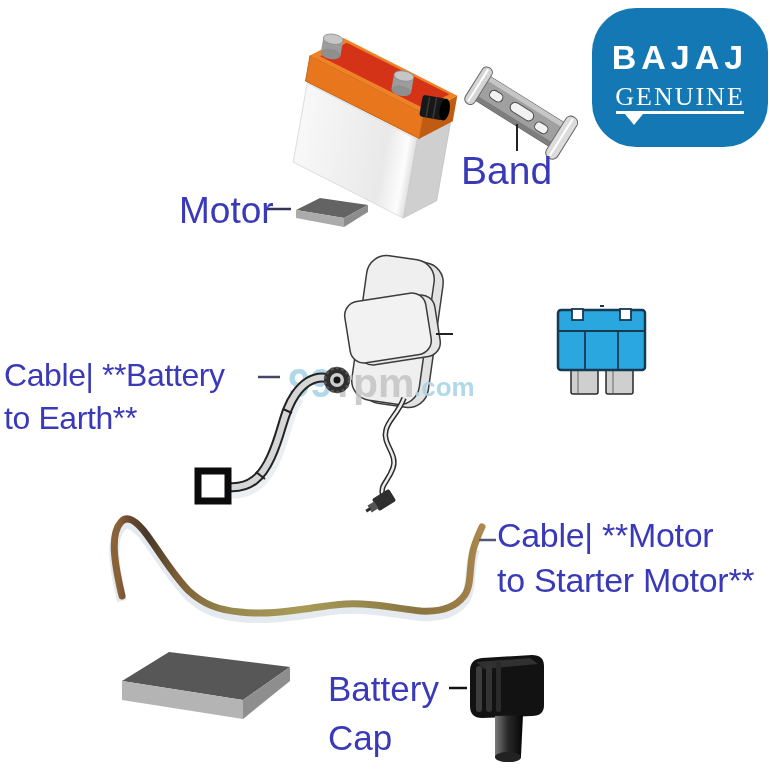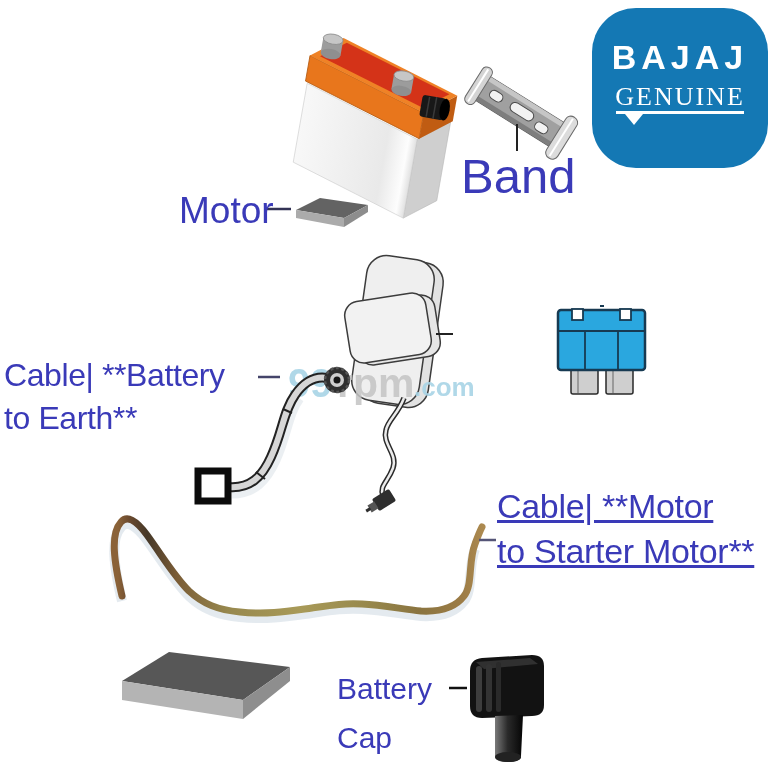--- a/index.html
+++ b/index.html
@@ -2,28 +2,28 @@
 <html><head>
 <meta charset="utf-8">
 <style>
   html,body{margin:0;padding:0;}
   body{width:770px;height:770px;background:#ffffff;overflow:hidden;position:relative;
        font-family:"Liberation Sans",sans-serif;}
   #canvas{position:absolute;inset:0;width:770px;height:770px;}
   #art{position:absolute;left:0;top:0;}
   .lbl{position:absolute;color:#3a3ab8;white-space:nowrap;line-height:1.16;}
   .lbl-foam{left:179px;top:190px;font-size:37px;}
-  .lbl-band{left:461px;top:148px;font-size:49px;}
+  .lbl-band{left:461px;top:148px;font-size:39px;}
   .lbl-fuses{left:456px;top:317px;font-size:37px;}
   .lbl-cable-battery{left:4px;top:354px;font-size:32px;line-height:43px;letter-spacing:-0.4px;}
-  .lbl-cable-motor{left:497px;top:484px;font-size:34px;line-height:45px;letter-spacing:-0.3px;text-decoration:underline;}
-  .lbl-battery-cap{left:337px;top:664px;font-size:30px;line-height:49px;}
+  .lbl-cable-motor{left:497px;top:513px;font-size:34px;line-height:45px;letter-spacing:-0.3px;}
+  .lbl-battery-cap{left:328px;top:664px;font-size:35px;line-height:49px;}
   .lbl span{display:block;}
   
-  .logo{position:absolute;left:592px;top:8px;width:176px;height:160px;background:#1478b4;
+  .logo{position:absolute;left:592px;top:8px;width:176px;height:139px;background:#1478b4;
         border-radius:44px;display:flex;flex-direction:column;align-items:center;
         color:#ffffff;box-sizing:border-box;padding-top:32px;}
   .logo .bajaj{font-size:34px;font-weight:bold;letter-spacing:5px;line-height:1;}
   .logo .genuine{font-size:26px;font-weight:400;letter-spacing:2px;margin-top:10px;line-height:1;font-family:Liberation Serif, serif;}
   .logo .parts{font-size:44px;font-weight:bold;letter-spacing:1px;margin-top:-3px;line-height:1;}
   .rule-wrap{position:relative;width:128px;height:14px;margin-top:1px;}
   .rule{width:128px;height:3px;background:#ffffff;}
   .tri{position:absolute;left:9px;top:3px;width:0;height:0;
        border-left:9px solid transparent;border-right:9px solid transparent;
        border-top:11px solid #ffffff;}

